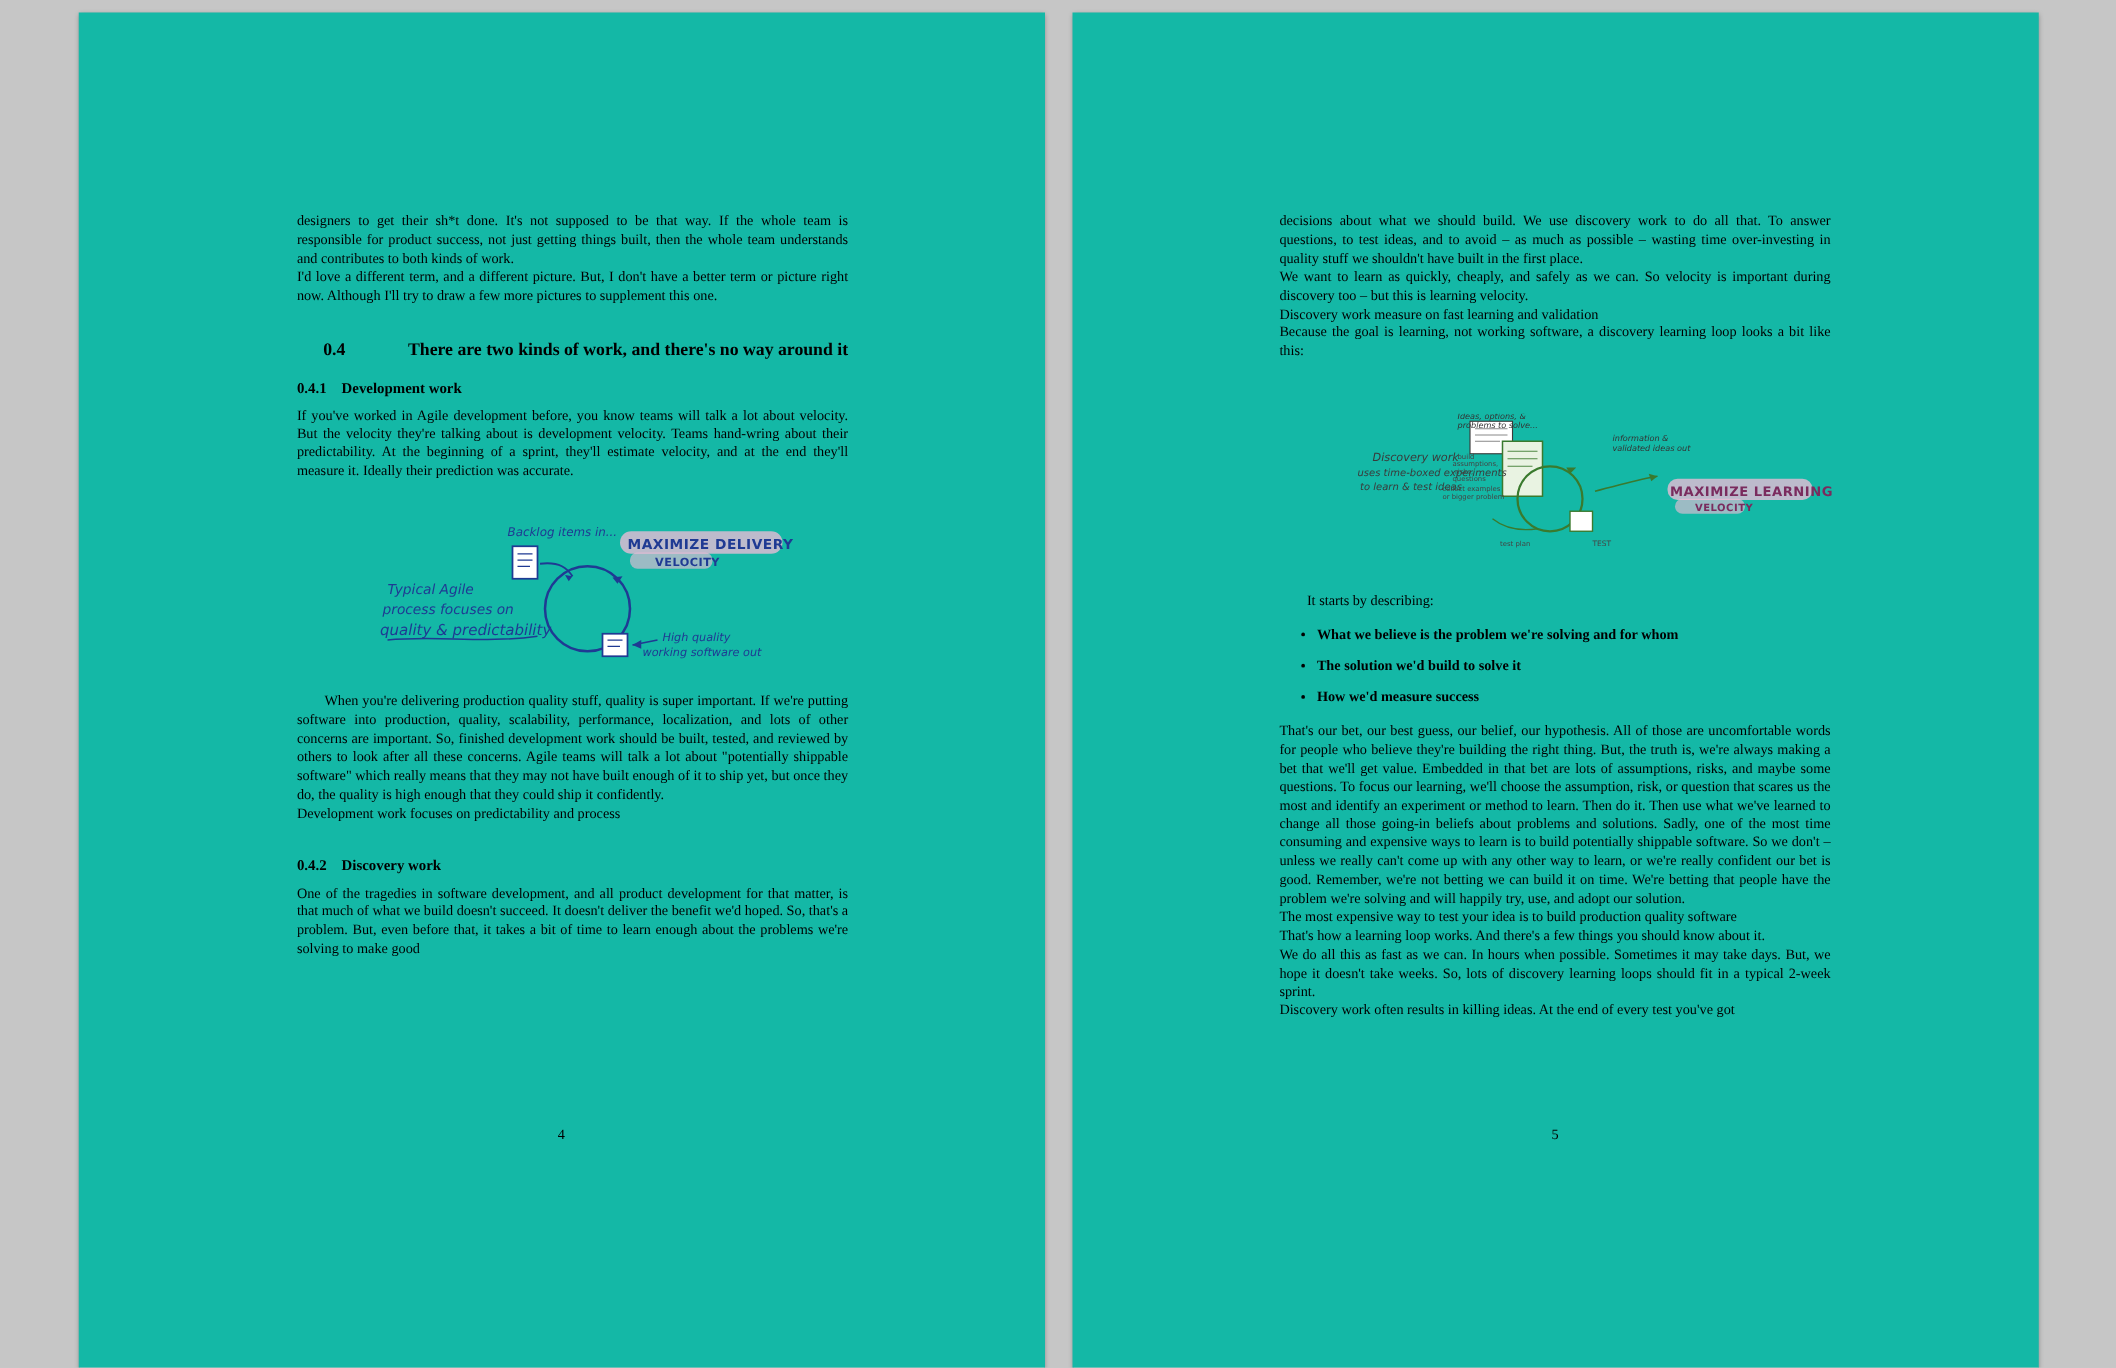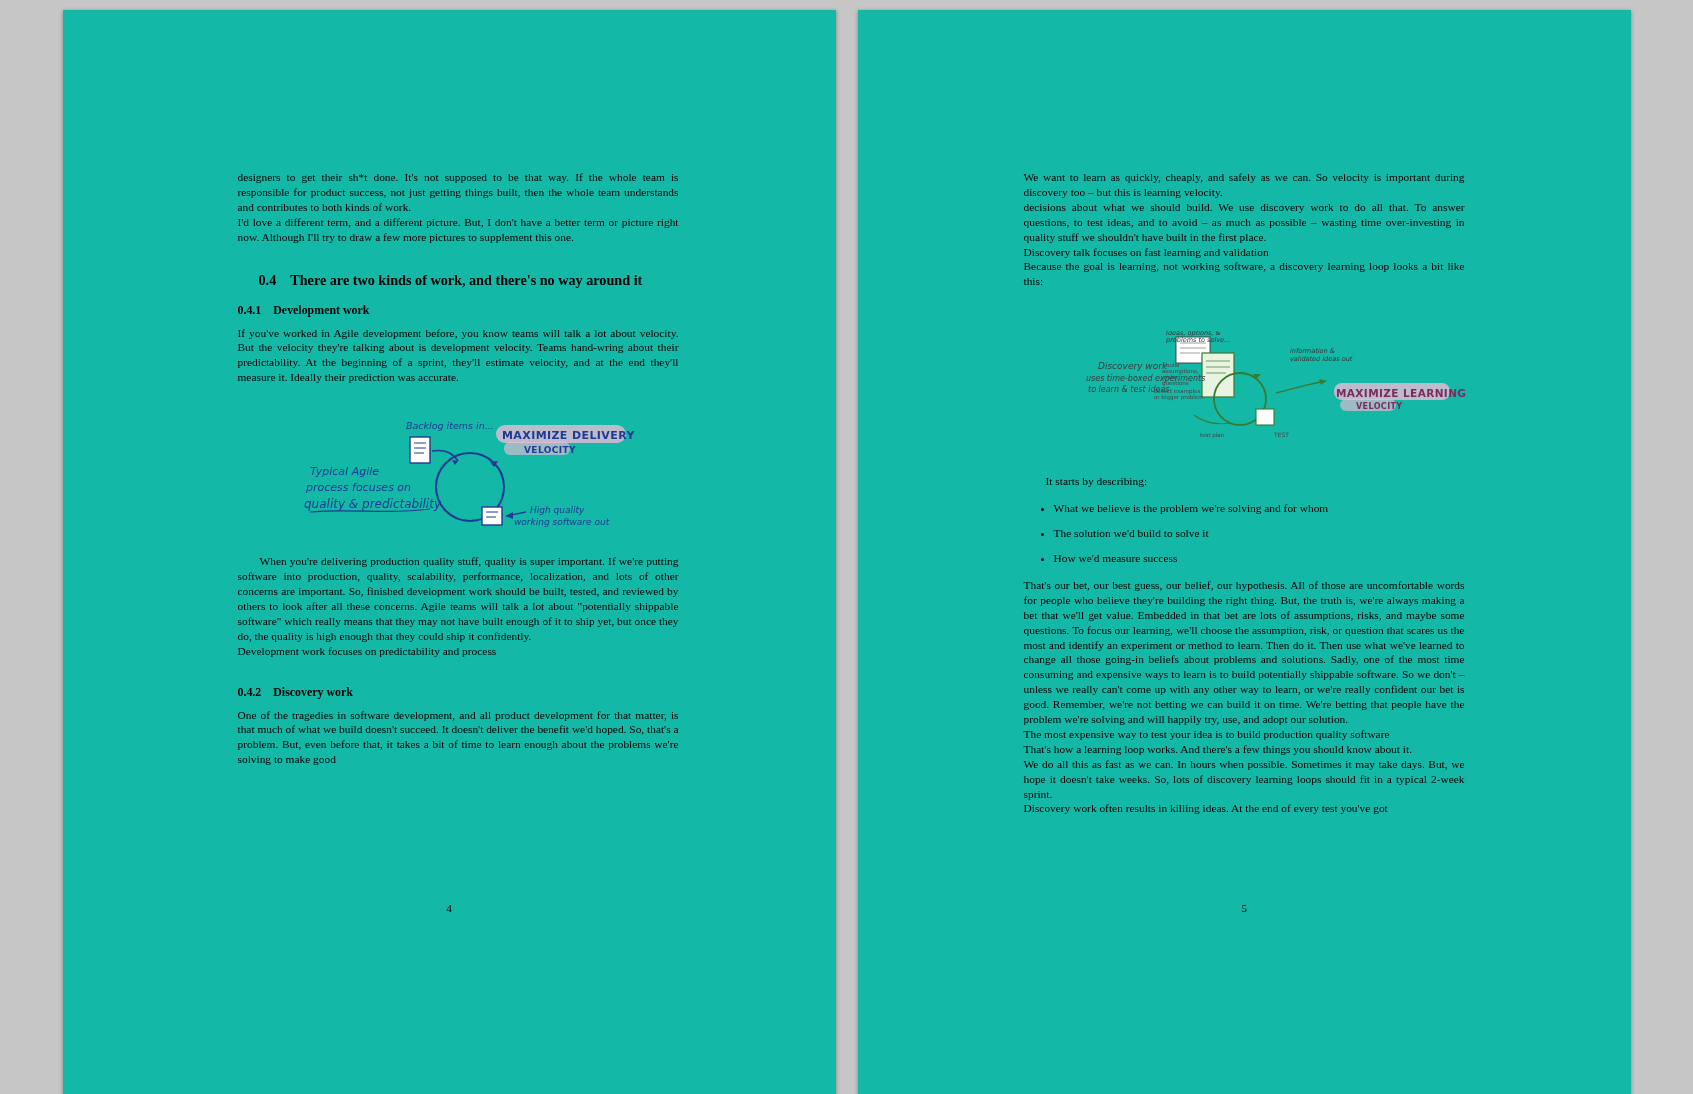--- a/index.html
+++ b/index.html
@@ -55,34 +55,35 @@
   h2.sec {
     font-size: 14.2px;
     font-weight: bold;
     margin: 26px 0 12px 0;
     line-height: 18px;
     text-align: left;
     display: flex;
     gap: 14px;
   }
   h2.sec .num { flex: 0 0 auto; padding-left: 21px; }
-  h2.sec .txt { flex: 1 1 auto; }
+  h2.sec .txt { flex: 1 1 auto; text-align: right; }
   h3.subsec {
     font-size: 11.9px;
     font-weight: bold;
     margin: 14px 0 8px 0;
     line-height: 15px;
     text-align: left;
     display: flex;
     gap: 12px;
   }
   ul.bullets {
     margin: 12px 0 12px 0;
     padding-left: 30px;
     list-style: disc;
+    font-weight: bold;
   }
   ul.bullets li {
     margin-bottom: 10px;
     text-align: left;
   }
   .folio {
     position: absolute;
     bottom: 186px;
     left: 0;
     right: 0;
@@ -174,23 +175,23 @@
 
       <p class="body-para">One of the tragedies in software development, and all product development for that matter, is that much of what we build doesn't succeed. It doesn't deliver the benefit we'd hoped. So, that's a problem. But, even before that, it takes a bit of time to learn enough about the problems we're solving to make good</p>
     </div>
 
     <div class="folio">4</div>
   </div>
 
   <div class="page page-right">
     <div class="page-inner">
 
+      <p class="body-para">decisions about what we should build. We use discovery work to do all that. To answer questions, to test ideas, and to avoid – as much as possible – wasting time over-investing in quality stuff we shouldn't have built in the first place.</p>
       <p class="body-para">We want to learn as quickly, cheaply, and safely as we can. So velocity is important during discovery too – but this is learning velocity.</p>
-      <p class="body-para">decisions about what we should build. We use discovery work to do all that. To answer questions, to test ideas, and to avoid – as much as possible – wasting time over-investing in quality stuff we shouldn't have built in the first place.</p>
-      <p class="body-para">Discovery talk focuses on fast learning and validation</p>
+      <p class="body-para">Discovery work measure on fast learning and validation</p>
       <p class="body-para">Because the goal is learning, not working software, a discovery learning loop looks a bit like this:</p>
 
       <div class="figure" style="height:125px;margin-top:42px">
         <svg width="441" height="125" viewBox="0 0 441 125" xmlns="http://www.w3.org/2000/svg">
 
           <rect x="290" y="52" width="116" height="17" rx="8" fill="#f6bcd8" opacity="0.75"></rect>
           <rect x="296" y="68" width="56" height="12" rx="6" fill="#f6bcd8" opacity="0.6"></rect>
 
           <rect x="132" y="6" width="34" height="26" fill="#ffffff" stroke="#3a3a3a" stroke-width="0.9"></rect>
           <line x1="136" y1="12" x2="162" y2="12" stroke="#777" stroke-width="0.7"></line>

